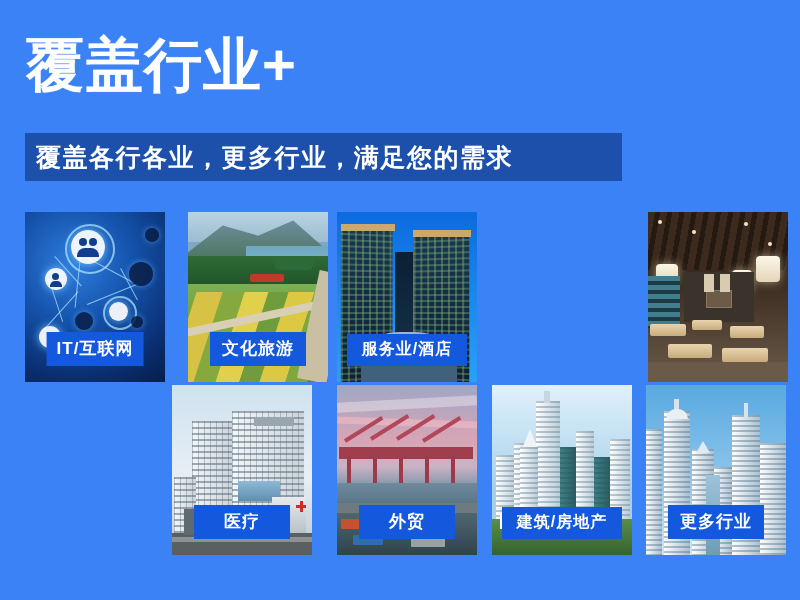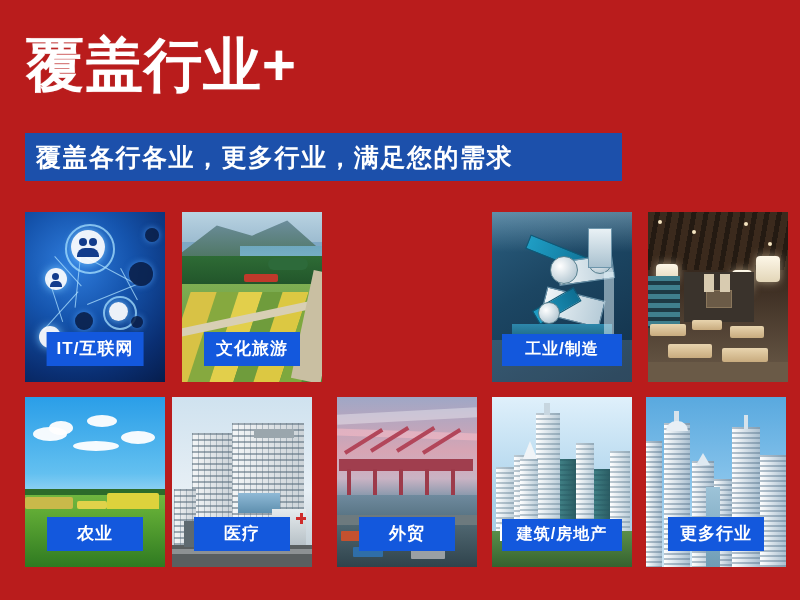--- a/index.html
+++ b/index.html
@@ -10,21 +10,21 @@
     width: 800px;
     height: 600px;
     overflow: hidden;
     background: #0f3f9e;
     font-family: "Liberation Sans", "DejaVu Sans", sans-serif;
     position: relative;
   }
   .page {
     position: absolute;
     inset: 0;
-    background: #b91c1c;
+    background: #3b82f6;
   }
 
   
   .header {
     position: absolute;
     left: 0; top: 0;
     width: 800px;
     height: 200px;
   }
   .page-title {
@@ -62,21 +62,21 @@
   
   .grid {
     position: absolute;
     left: 0;
     top: 212px;
     width: 800px;
   }
   .grid-row {
     position: relative;
     height: 170px;
-    margin-bottom: 15px;
+    margin-bottom: 3px;
   }
   .tile {
     position: absolute;
     top: 0;
     width: 140px;
     height: 170px;
     overflow: hidden;
     background: #0b2e6e;
   }
   .tile .art {
@@ -311,59 +311,54 @@
           <div class="node dark" style="left:120px;top:16px;width:14px;height:14px"></div>
           <div class="ring" style="left:78px;top:84px;width:30px;height:30px"></div>
           <div class="node" style="left:84px;top:90px;width:19px;height:19px"></div>
           <div class="node dark" style="left:50px;top:100px;width:18px;height:18px"></div>
           <div class="node" style="left:14px;top:114px;width:22px;height:22px"></div>
           <div class="node dark" style="left:106px;top:104px;width:12px;height:12px"></div>
         </div>
         <div class="tile-label">IT/互联网</div>
       </div>
 
-      <div class="tile" style="left:182px">
+      <div class="tile" style="left:188px">
         <div class="art art-travel">
           <div class="sky" style="top:0;height:30px;background:linear-gradient(180deg,#b9d3e2,#9dbcd0)"></div>
           <div class="mount" style="left:-10px;top:6px;width:160px;height:42px"></div>
           <div class="lake" style="left:58px;top:34px;width:92px;height:34px"></div>
           <div class="forest" style="left:0;top:44px;width:150px;height:34px"></div>
           <div style="position:absolute;left:86px;top:46px;width:40px;height:12px;background:#2d6a3a;border-radius:6px"></div>
           <div class="band" style="top:72px;height:98px;background:linear-gradient(180deg,#7fae52,#4e8a33)"></div>
           <div class="field" style="left:-6px;top:80px;width:28px;height:90px;background:#d8c245"></div>
           <div class="field" style="left:20px;top:80px;width:22px;height:90px;background:#86a93f"></div>
           <div class="field" style="left:42px;top:80px;width:24px;height:90px;background:#e2cf4b"></div>
           <div class="field" style="left:66px;top:80px;width:20px;height:90px;background:#6f9c3c"></div>
           <div class="field" style="left:86px;top:80px;width:26px;height:90px;background:#dcc842"></div>
           <div class="field" style="left:112px;top:80px;width:22px;height:90px;background:#7ea83e"></div>
           <div class="road" style="left:-8px;top:100px;width:170px;height:8px"></div>
           <div class="bus" style="left:62px;top:62px;width:34px;height:8px"></div>
           <div style="position:absolute;left:120px;top:60px;width:30px;height:110px;background:#c9bfa2;transform:rotate(12deg)"></div>
         </div>
         <div class="tile-label">文化旅游</div>
       </div>
 
-
-      <div class="tile" style="left:492px">
-        <div class="art art-industry">
-          <div class="floor" style="left:0;top:128px;width:140px;height:42px"></div>
-          <div style="position:absolute;left:0;top:0;width:140px;height:40px;background:linear-gradient(180deg,rgba(200,230,245,0.35),rgba(0,0,0,0))"></div>
-          <div class="arm cyan" style="left:36px;top:22px;width:70px;height:13px;transform:rotate(22deg)"></div>
-          <div class="arm" style="left:66px;top:50px;width:54px;height:22px;transform:rotate(-8deg)"></div>
-          <div class="arm" style="left:52px;top:74px;width:58px;height:26px;transform:rotate(14deg)"></div>
-          <div class="arm cyan" style="left:44px;top:98px;width:46px;height:14px;transform:rotate(-30deg)"></div>
-          <div class="joint" style="left:58px;top:44px;width:26px;height:26px"></div>
-          <div class="joint" style="left:96px;top:38px;width:22px;height:22px"></div>
-          <div class="joint" style="left:46px;top:90px;width:20px;height:20px"></div>
-          <div style="position:absolute;left:96px;top:16px;width:22px;height:38px;background:linear-gradient(180deg,#e9f1f5,#a9c1cf);border:1px solid #6d95ab"></div>
-          <div style="position:absolute;left:20px;top:112px;width:100px;height:22px;background:linear-gradient(180deg,#2d87ab,#16576f)"></div>
-          <div style="position:absolute;left:112px;top:60px;width:10px;height:70px;background:rgba(230,245,252,0.5)"></div>
-        </div>
-        <div class="tile-label wide">工业/制造</div>
-      </div>
+      <div class="tile" style="left:337px">
+        <div class="art art-hotel">
+          <div class="tower" style="left:4px;top:16px;width:52px;height:154px;transform:perspective(180px) rotateY(6deg)"></div>
+          <div class="cap" style="left:4px;top:12px;width:54px;height:7px"></div>
+          <div class="tower" style="left:76px;top:22px;width:56px;height:148px;transform:perspective(180px) rotateY(-6deg)"></div>
+          <div class="cap" style="left:76px;top:18px;width:58px;height:7px"></div>
+          <div style="position:absolute;left:58px;top:40px;width:18px;height:130px;background:linear-gradient(180deg,#0b2033,#16364d)"></div>
+          <div class="podium" style="left:34px;top:120px;width:72px;height:34px"></div>
+          <div style="position:absolute;left:24px;top:150px;width:96px;height:20px;background:#40617a"></div>
+        </div>
+        <div class="tile-label wide">服务业/酒店</div>
+      </div>
+
 
       <div class="tile" style="left:648px">
         <div class="art art-food">
           <div class="ceiling" style="height:58px"></div>
           <div style="position:absolute;left:10px;top:8px;width:4px;height:4px;border-radius:50%;background:#f6e6c2"></div>
           <div style="position:absolute;left:44px;top:18px;width:4px;height:4px;border-radius:50%;background:#f6e6c2"></div>
           <div style="position:absolute;left:96px;top:10px;width:4px;height:4px;border-radius:50%;background:#f6e6c2"></div>
           <div style="position:absolute;left:120px;top:30px;width:4px;height:4px;border-radius:50%;background:#f6e6c2"></div>
           <div class="lamp" style="left:8px;top:52px;width:22px;height:18px"></div>
           <div class="lamp" style="left:84px;top:58px;width:20px;height:22px"></div>
@@ -378,36 +373,20 @@
           <div class="table" style="left:82px;top:114px;width:34px;height:12px"></div>
           <div class="table" style="left:20px;top:132px;width:44px;height:14px"></div>
           <div class="table" style="left:74px;top:136px;width:46px;height:14px"></div>
           <div style="position:absolute;left:0;top:150px;width:140px;height:20px;background:#6a5a47"></div>
         </div>
       </div>
     </div>
 
     <div class="grid-row">
 
-      <div class="tile" style="left:25px">
-        <div class="art art-agri">
-          <div class="cloud" style="left:8px;top:30px;width:34px;height:14px"></div>
-          <div class="cloud" style="left:24px;top:24px;width:24px;height:14px"></div>
-          <div class="cloud" style="left:62px;top:18px;width:30px;height:12px"></div>
-          <div class="cloud" style="left:96px;top:34px;width:34px;height:13px"></div>
-          <div class="cloud" style="left:48px;top:44px;width:46px;height:10px"></div>
-          <div class="treeline" style="left:0;top:92px;width:140px;height:8px"></div>
-          <div class="grass" style="top:98px;height:72px"></div>
-          <div class="rape" style="left:82px;top:96px;width:52px;height:18px;background:#ddd23c"></div>
-          <div class="rape" style="left:0px;top:100px;width:48px;height:12px;background:#c9b94a"></div>
-          <div class="rape" style="left:52px;top:104px;width:30px;height:8px;background:#e0d24a"></div>
-          <div style="position:absolute;left:0;top:112px;width:140px;height:58px;background:linear-gradient(180deg,#63ad36,#2f7a21)"></div>
-        </div>
-        <div class="tile-label">农业</div>
-      </div>
 
       <div class="tile" style="left:172px">
         <div class="art art-hosp">
           <div class="block" style="left:20px;top:36px;width:42px;height:112px"></div>
           <div class="block" style="left:60px;top:26px;width:72px;height:122px"></div>
           <div style="position:absolute;left:82px;top:32px;width:40px;height:9px;background:#9aa6ad"></div>
           <div class="glass" style="left:66px;top:96px;width:42px;height:20px"></div>
           <div class="block" style="left:2px;top:92px;width:22px;height:56px"></div>
           <div style="position:absolute;left:100px;top:112px;width:34px;height:36px;background:linear-gradient(180deg,#e6ebee,#b7c1c7)"></div>
           <div class="cross" style="left:124px;top:120px;width:10px;height:3px"></div>

